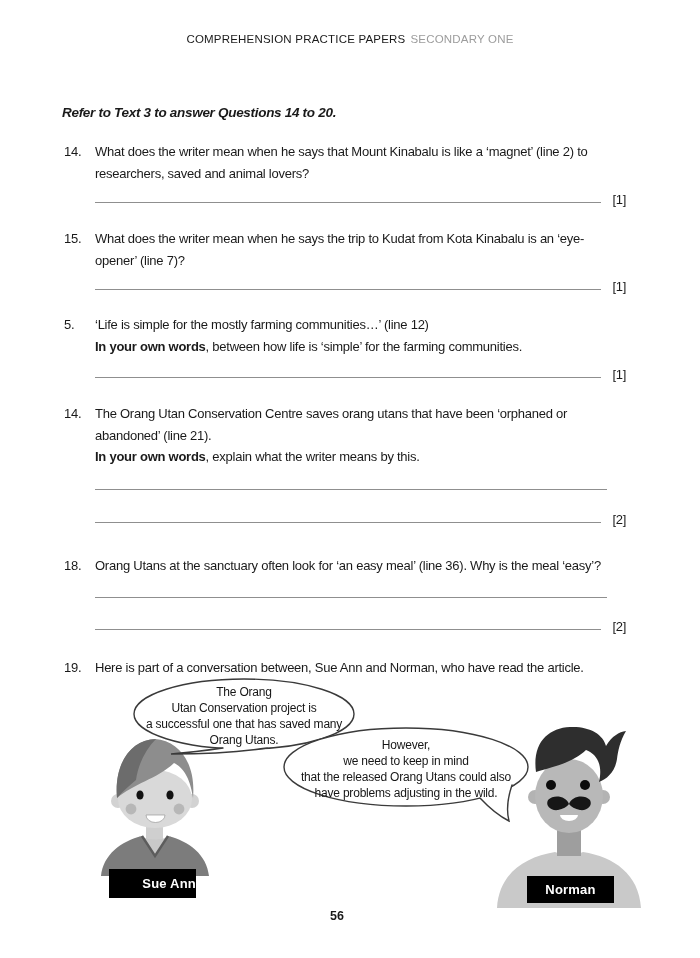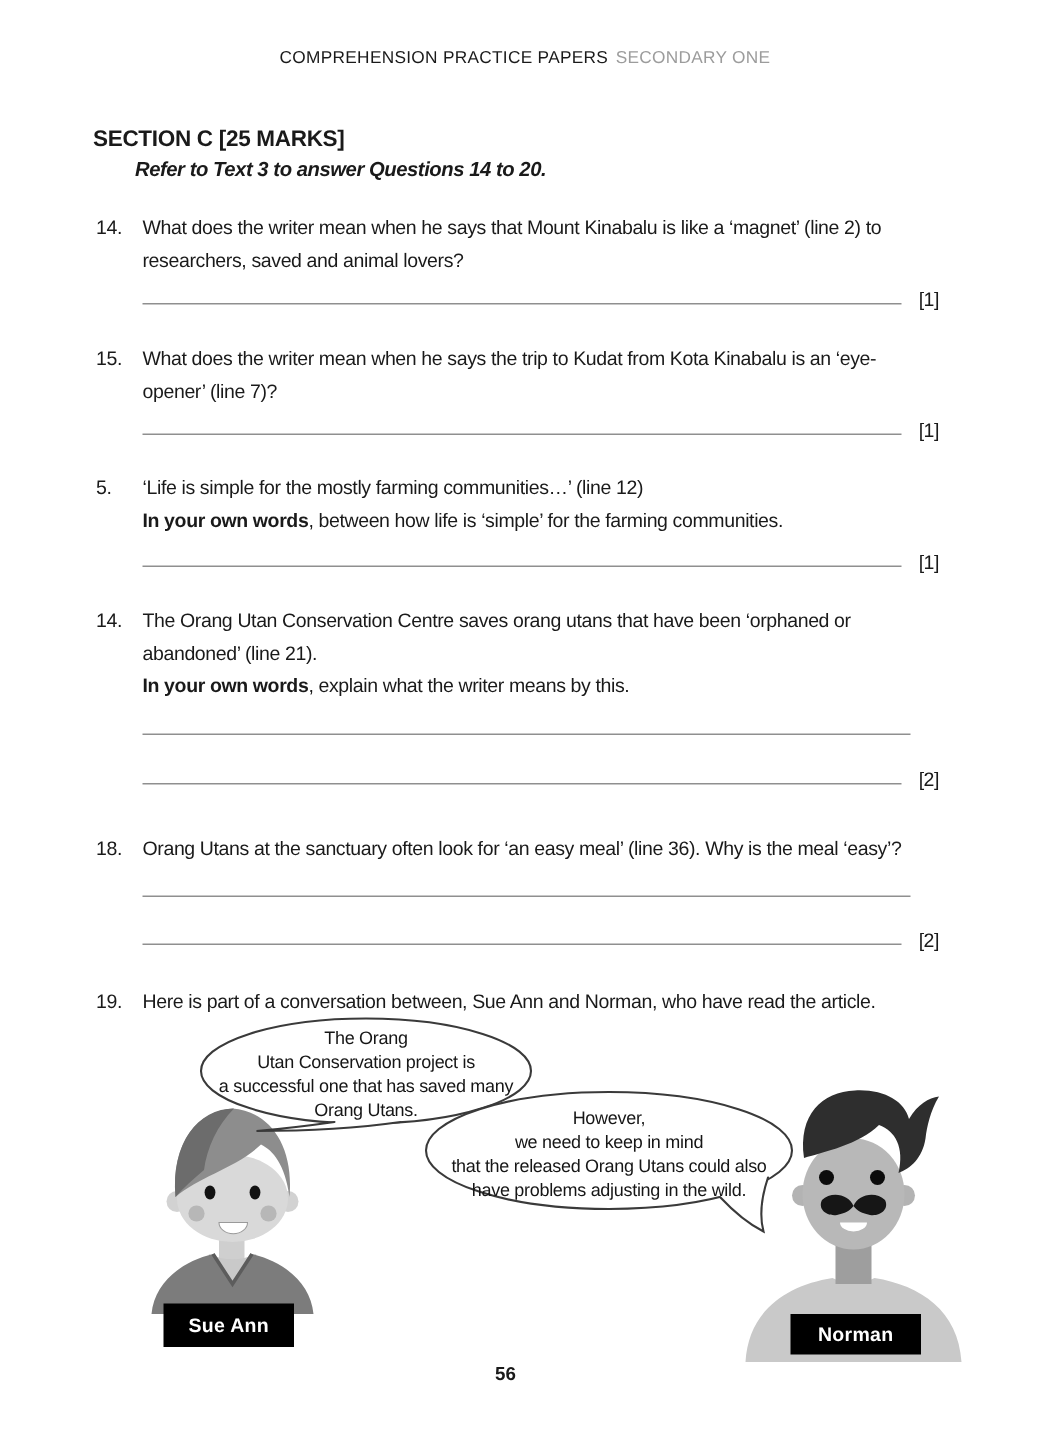--- a/index.html
+++ b/index.html
@@ -5,51 +5,50 @@
   html,body{margin:0;padding:0;background:#fff;}
   .page{
     position:relative;width:700px;height:958px;background:#ffffff;
     font-family:"Liberation Sans",sans-serif;color:#1a1a1a;overflow:hidden;
   }
   .header{position:absolute;top:33px;left:0;width:700px;text-align:center;
     font-size:11.5px;font-weight:400;letter-spacing:.2px;}
   .header .subtitle{color:#9c9c9c;margin-left:5px;}
   .sec-head{position:absolute;left:62px;top:84px;font-size:15px;font-weight:700;letter-spacing:-.2px;}
   .instruction{position:absolute;left:62px;top:105px;font-size:13.5px;font-weight:700;
-    font-style:italic;letter-spacing:-.3px;margin-left:28px;}
+    font-style:italic;letter-spacing:-.3px;}
   .q{position:absolute;left:64px;display:flex;font-size:13px;letter-spacing:-.25px;line-height:21.5px;}
   .qnum{width:31px;flex:none;}
   .qline{white-space:nowrap;}
   .qline b{font-weight:700;}
   .ans{position:absolute;left:95px;width:531px;height:20px;display:flex;align-items:flex-end;}
   .ans .rule{flex:1;height:1px;border-bottom:1.2px solid #8f8f8f;}
   .ans.nomarks{width:512px;}
   .ans .marks{flex:none;margin-left:11px;font-size:13px;letter-spacing:-.3px;transform:translateY(4px);}
   .illus{position:absolute;left:85px;top:668px;width:570px;height:240px;}
   .bubble-text{position:absolute;text-align:center;font-size:12px;letter-spacing:-.2px;
     line-height:16px;color:#161616;}
   .bubble-text.sue{left:134px;top:684px;width:220px;}
   .bubble-text.norman{left:284px;top:737px;width:244px;}
   .tag{position:absolute;background:#000;color:#fff;font-weight:700;font-size:13px;
     text-align:center;letter-spacing:.2px;}
-  .tag.sue{left:109px;top:869px;width:87px;height:29px;line-height:29px;}
+  .tag.sue{left:109px;top:869px;width:87px;height:29px;line-height:29px;text-align:right;}
   .tag.norman{left:527px;top:876px;width:87px;height:27px;line-height:27px;}
   .page-num{position:absolute;left:0;top:909px;width:674px;text-align:center;
     font-size:12.5px;font-weight:700;}
 </style>
 </head>
 <body>
 
 <div class="page">
 
   <div class="header">
     <span>COMPREHENSION PRACTICE PAPERS</span><span class="subtitle">SECONDARY ONE</span>
   </div>
 
-  <div class="sec-head">SECTION C [25 MARKS]</div>
   <div class="instruction">Refer to Text 3 to answer Questions 14 to 20.</div>
 
   <div class="q" style="top:141px">
     <div class="qnum">14.</div>
     <div class="qtext">
       <div class="qline">What does the writer mean when he says that Mount Kinabalu is like a ‘magnet’ (line 2) to</div>
       <div class="qline">researchers, saved and animal lovers?</div>
     </div>
   </div>
   <div class="ans" style="top:183px">

